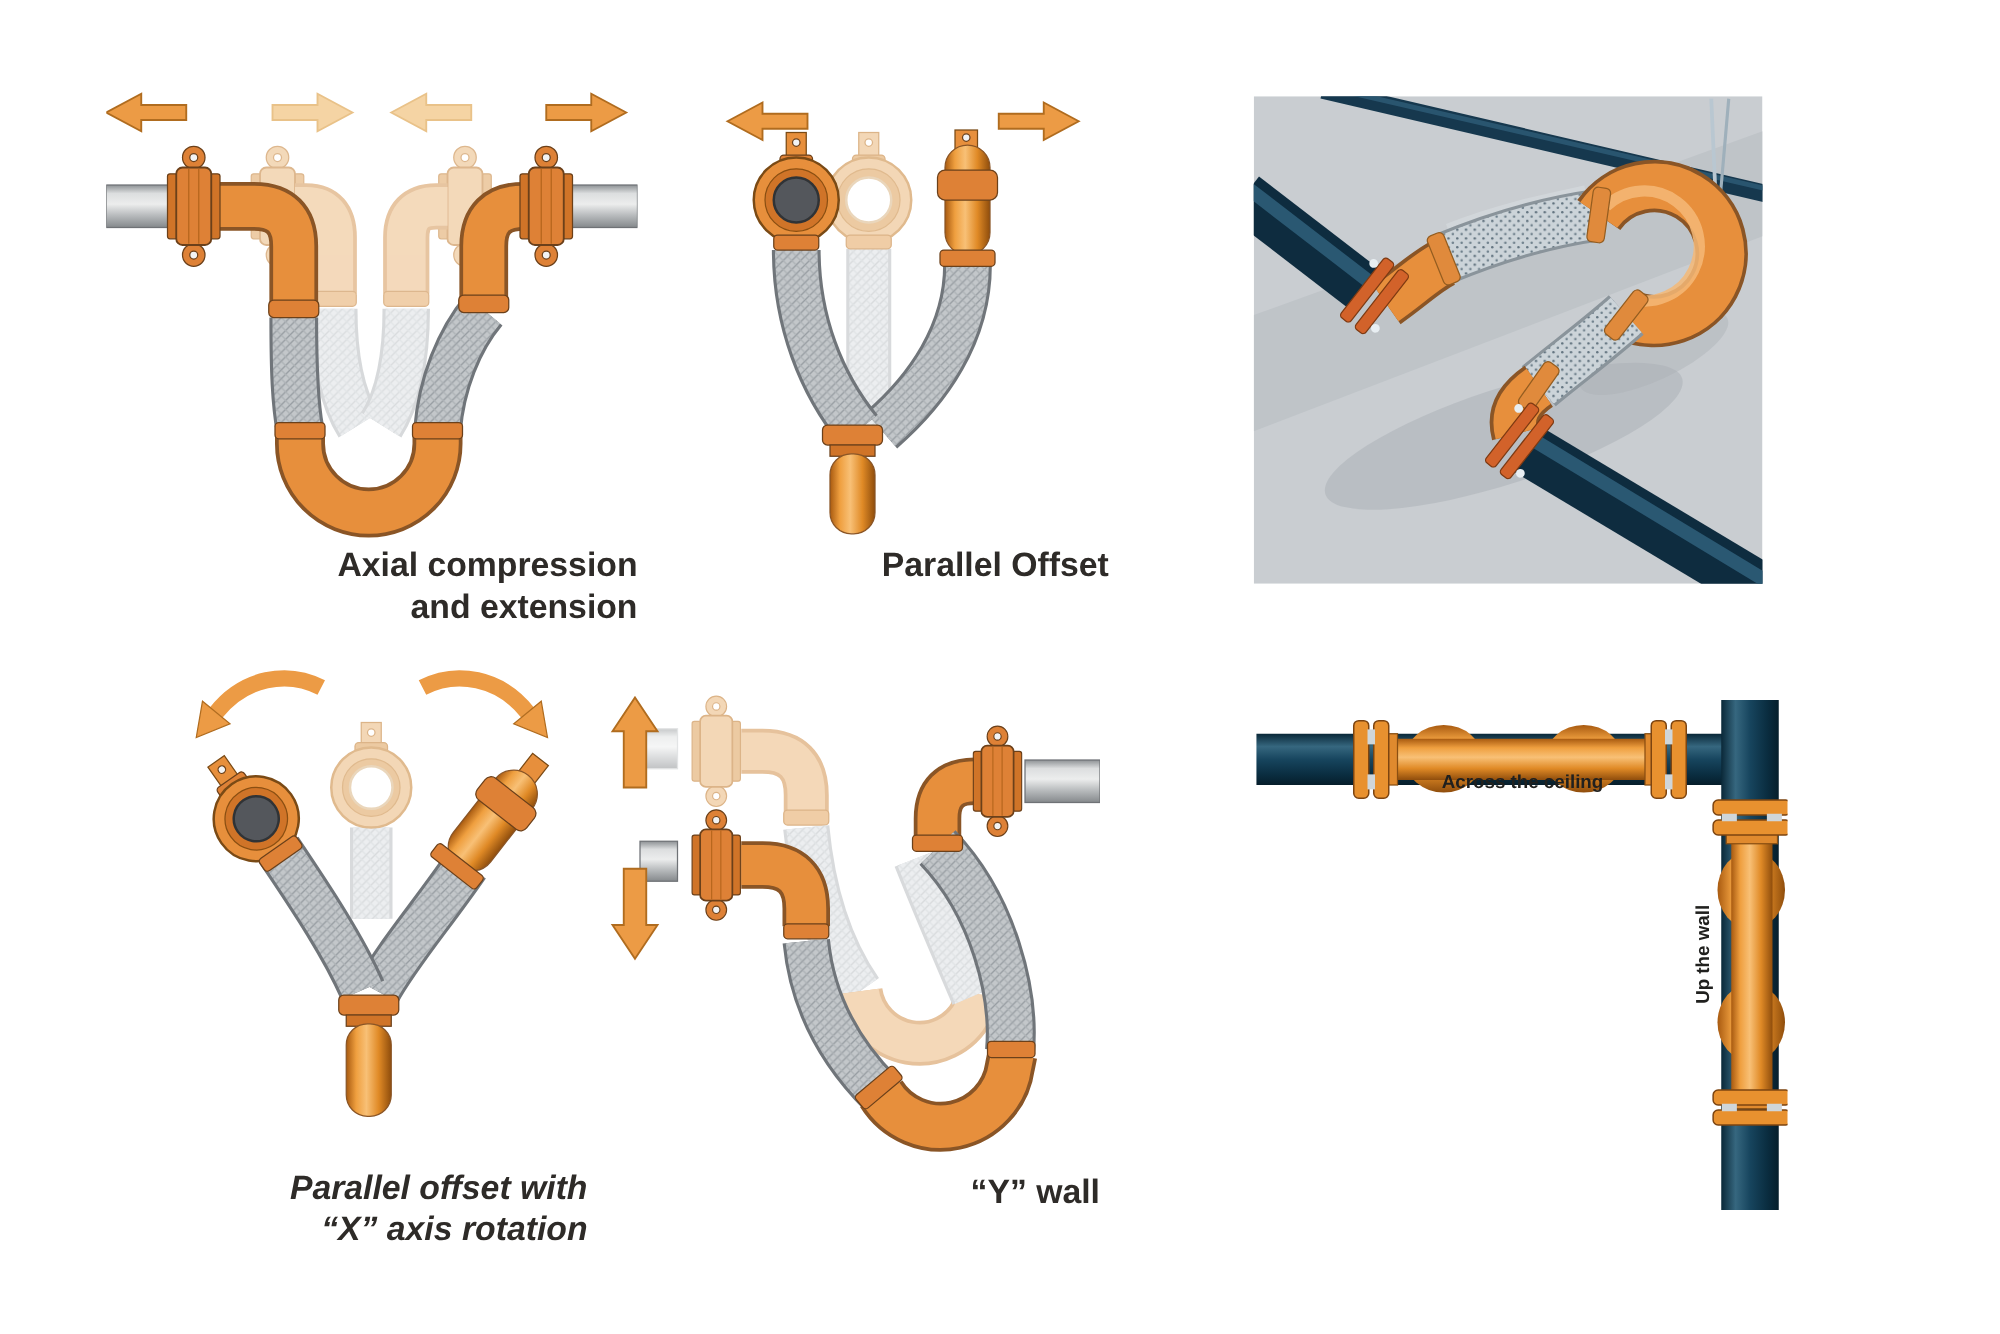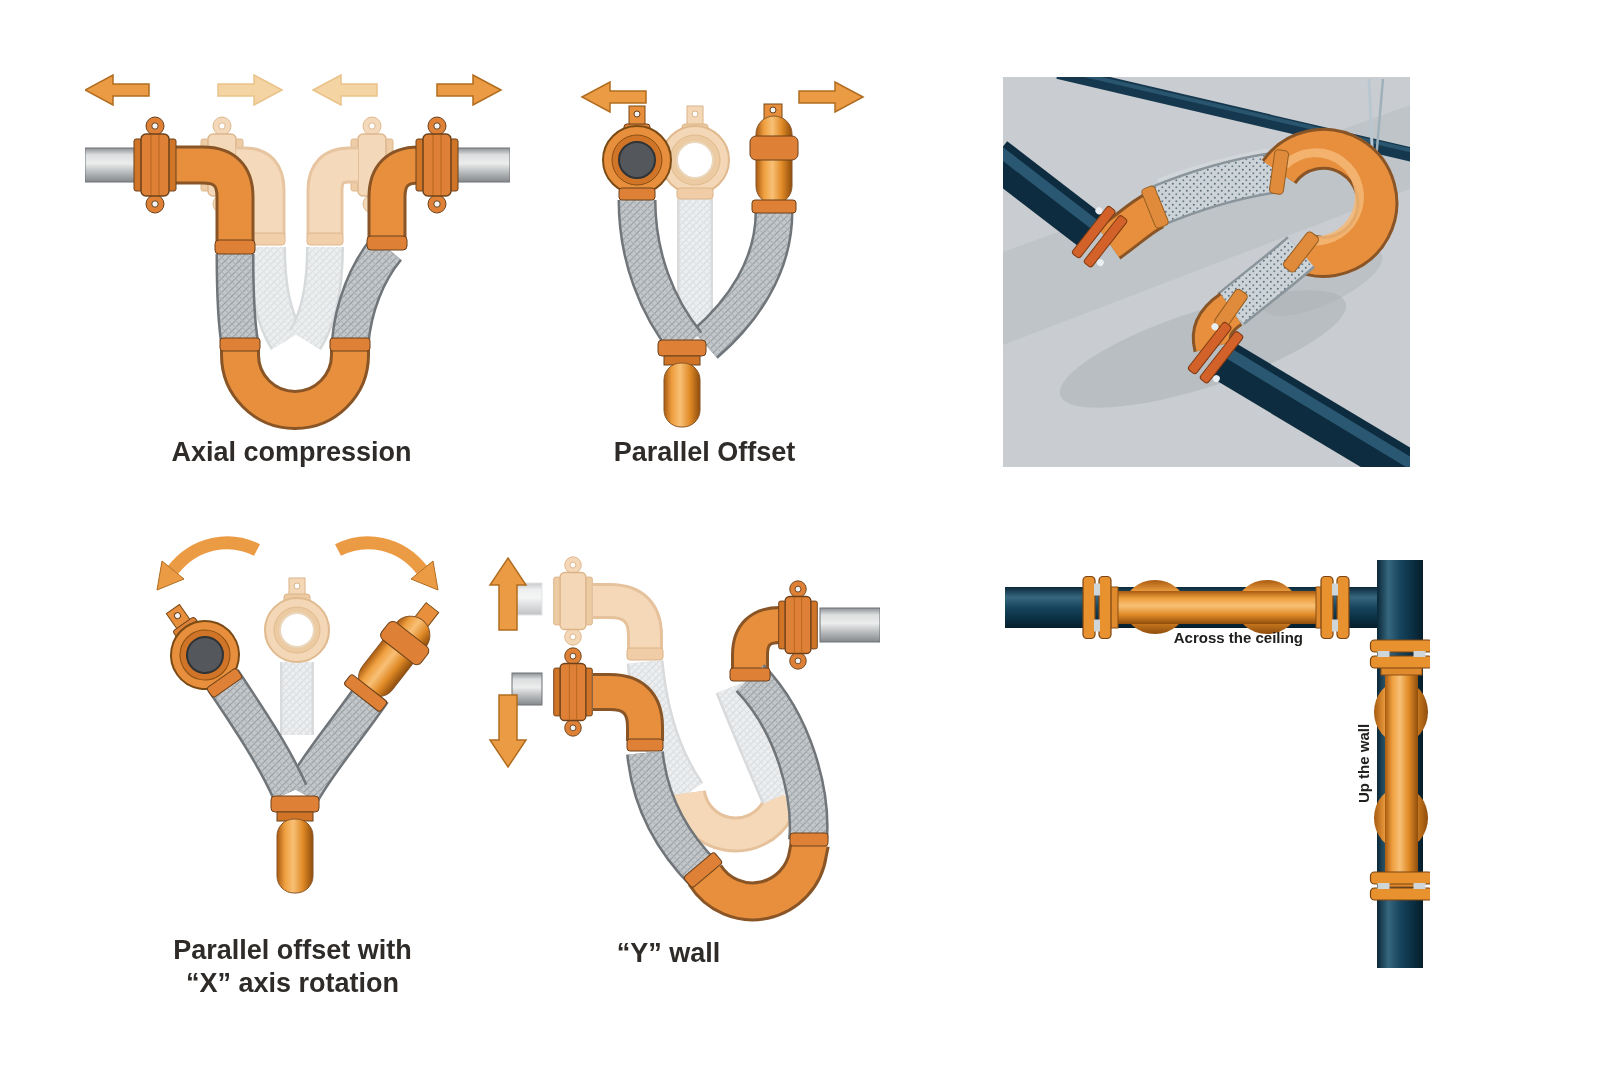--- a/index.html
+++ b/index.html
@@ -1,19 +1,19 @@
 <!DOCTYPE html>
 <html><head>
 <meta charset="utf-8">
 <style>
   html,body{margin:0;padding:0;background:#ffffff;}
   .canvas{position:relative;width:1600px;height:1067px;background:#ffffff;overflow:hidden;
           font-family:"Liberation Sans",sans-serif;}
   figure{margin:0;padding:0;position:absolute;}
-  .caption{font-weight:700;font-size:27px;line-height:33px;color:#2e2b28;text-align:center;margin-top:4px;}
+  .caption{font-weight:700;font-size:27px;line-height:33px;color:#2e2b28;text-align:right;margin-top:4px;}
   .caption span{display:block;}
   .cap-d1{margin-left:-12px;}
   .cap-d2{margin-left:-45px;}
   .cap-d3{margin-left:-10px;}
   .cap-d4{margin-left:-3px;}
   .lbl{position:absolute;font-weight:700;font-size:15px;color:#20201e;text-align:center;}
   .lbl-wall{transform:rotate(-90deg);}
   svg{display:block;}
 </style>
 </head>
@@ -140,20 +140,21 @@
       <rect x="135" y="266" width="40" height="13" rx="3" fill="#de8136" stroke="#6b401a"></rect>
       <rect x="245" y="266" width="40" height="13" rx="3" fill="#de8136" stroke="#6b401a"></rect>
 
       <use href="#arrL" transform="translate(0,3)" fill="#ec9b45" stroke="#b06c1f" stroke-width="1.5"></use>
       <use href="#arrL" transform="translate(197,3) scale(-1,1)" fill="#f5d4a4" stroke="#e9c289" stroke-width="1.5"></use>
       <use href="#arrL" transform="translate(228,3)" fill="#f5d4a4" stroke="#e9c289" stroke-width="1.5"></use>
       <use href="#arrL" transform="translate(416,3) scale(-1,1)" fill="#ec9b45" stroke="#b06c1f" stroke-width="1.5"></use>
     </svg>
     <figcaption class="caption cap-d1">
       <span>Axial compression</span>
+      <span>and extension</span>
     </figcaption>
   </figure>
 
   <figure style="left:567px;top:72px;width:320px;">
     <svg width="320" height="360" viewBox="0 0 320 360">
 
       <g>
         <path d="M128,127 L128,268" fill="none" stroke="#d8dadc" stroke-width="36"></path>
         <path d="M128,127 L128,268" fill="none" stroke="url(#patBraidGhost)" stroke-width="31"></path>
         <g transform="translate(128,88)">
@@ -194,21 +195,21 @@
       <rect x="97" y="291" width="36" height="64" rx="17" fill="url(#gradOrangeV)" stroke="#8a5526"></rect>
 
       <use href="#arrL" transform="translate(15,10)" fill="#ec9b45" stroke="#b06c1f" stroke-width="1.5"></use>
       <use href="#arrL" transform="translate(296,10) scale(-1,1)" fill="#ec9b45" stroke="#b06c1f" stroke-width="1.5"></use>
     </svg>
     <figcaption class="caption cap-d2">
       <span>Parallel Offset</span>
     </figcaption>
   </figure>
 
-  <figure style="left:125px;top:530px;width:345px;">
+  <figure style="left:125px;top:530px;width:345px;font-style:italic;">
     <svg width="345" height="400" viewBox="0 0 345 400">
 
       <g>
         <path d="M172,132 L172,205" fill="none" stroke="#d8dadc" stroke-width="34"></path>
         <path d="M172,132 L172,205" fill="none" stroke="url(#patBraidGhost)" stroke-width="29"></path>
         <g transform="translate(172,100)">
           <rect x="-8" y="-52" width="16" height="22" fill="#f3d7b6" stroke="#dcb488"></rect>
           <circle cy="-44" r="3" fill="#ffffff" stroke="#dcb488"></circle>
           <rect x="-13" y="-36" width="26" height="9" rx="3" fill="#eccaa2" stroke="#dcb488"></rect>
           <circle r="32" fill="#f3d7b6" stroke="#e0ba8e" stroke-width="2"></circle>
@@ -384,17 +385,17 @@
       <g>
         <ellipse cx="396" cy="162" rx="27" ry="31" fill="url(#gradOrangeV)"></ellipse>
         <ellipse cx="396" cy="268" rx="27" ry="31" fill="url(#gradOrangeV)"></ellipse>
         <rect x="380" y="118" width="33" height="212" fill="url(#gradOrangeV)"></rect>
         <rect x="376" y="113" width="41" height="12" fill="#e08a2e" stroke="#8a4f12"></rect>
         <rect x="376" y="325" width="41" height="12" fill="#e08a2e" stroke="#8a4f12"></rect>
         <use href="#cplGroove" transform="translate(396.5,104) rotate(90)"></use>
         <use href="#cplGroove" transform="translate(396.5,336) rotate(90)"></use>
       </g>
     </svg>
-    <div class="lbl" style="left:128px;top:79px;width:170px;text-align:right;">Across the ceiling</div>
+    <div class="lbl" style="left:128px;top:67px;width:170px;">Across the ceiling</div>
     <div class="lbl lbl-wall" style="left:298px;top:205px;width:120px;">Up the wall</div>
   </figure>
 
 </div>
 
 </body></html>

